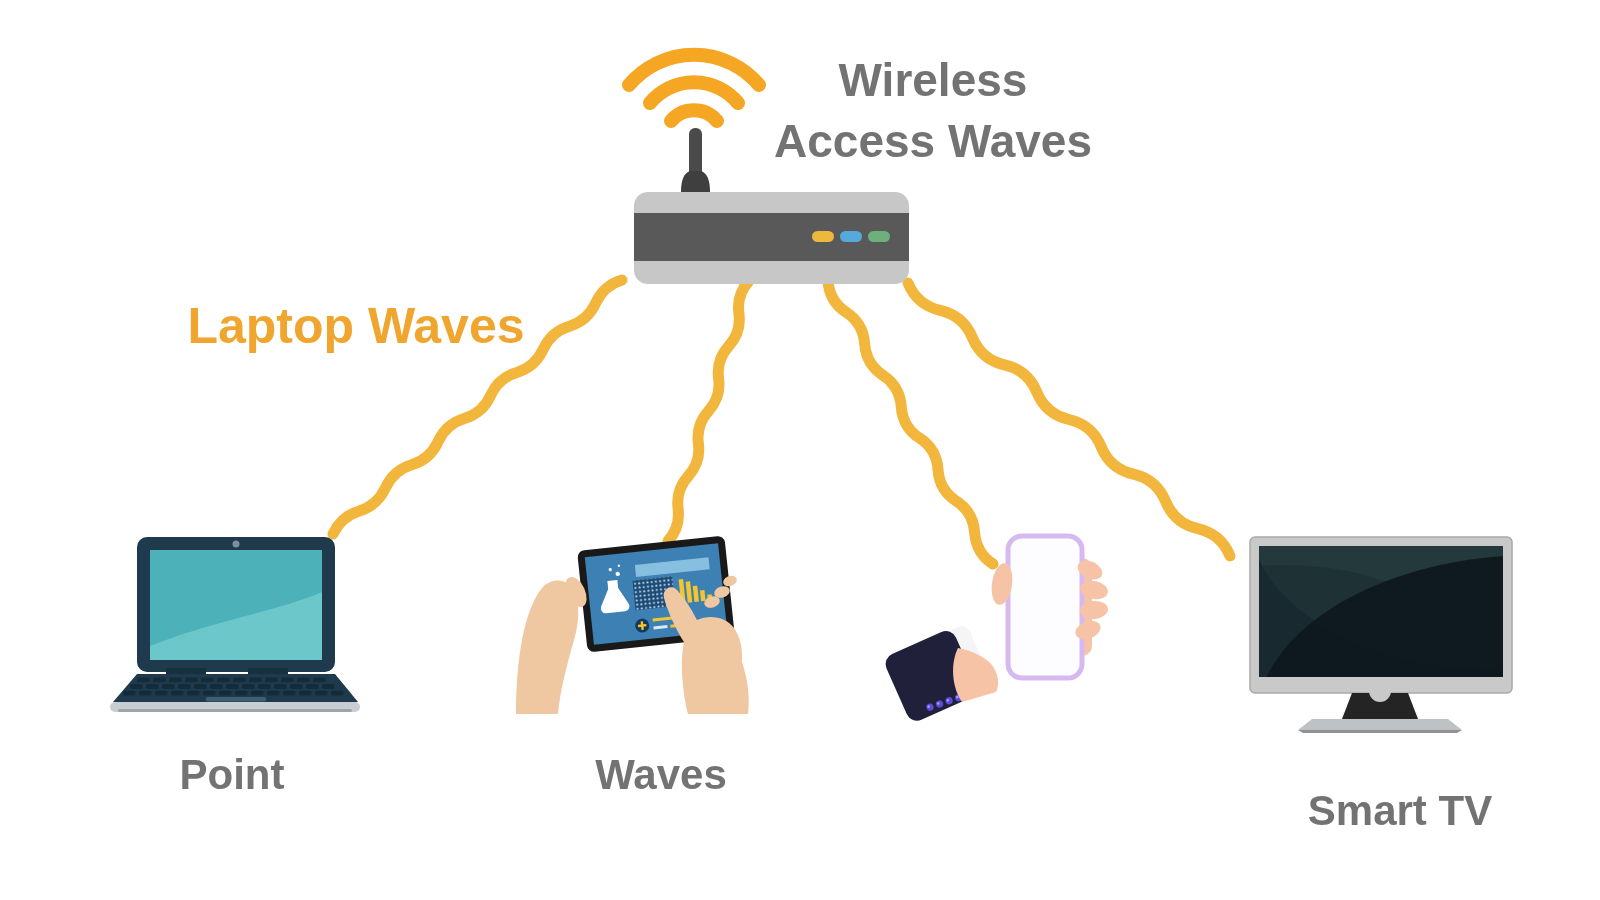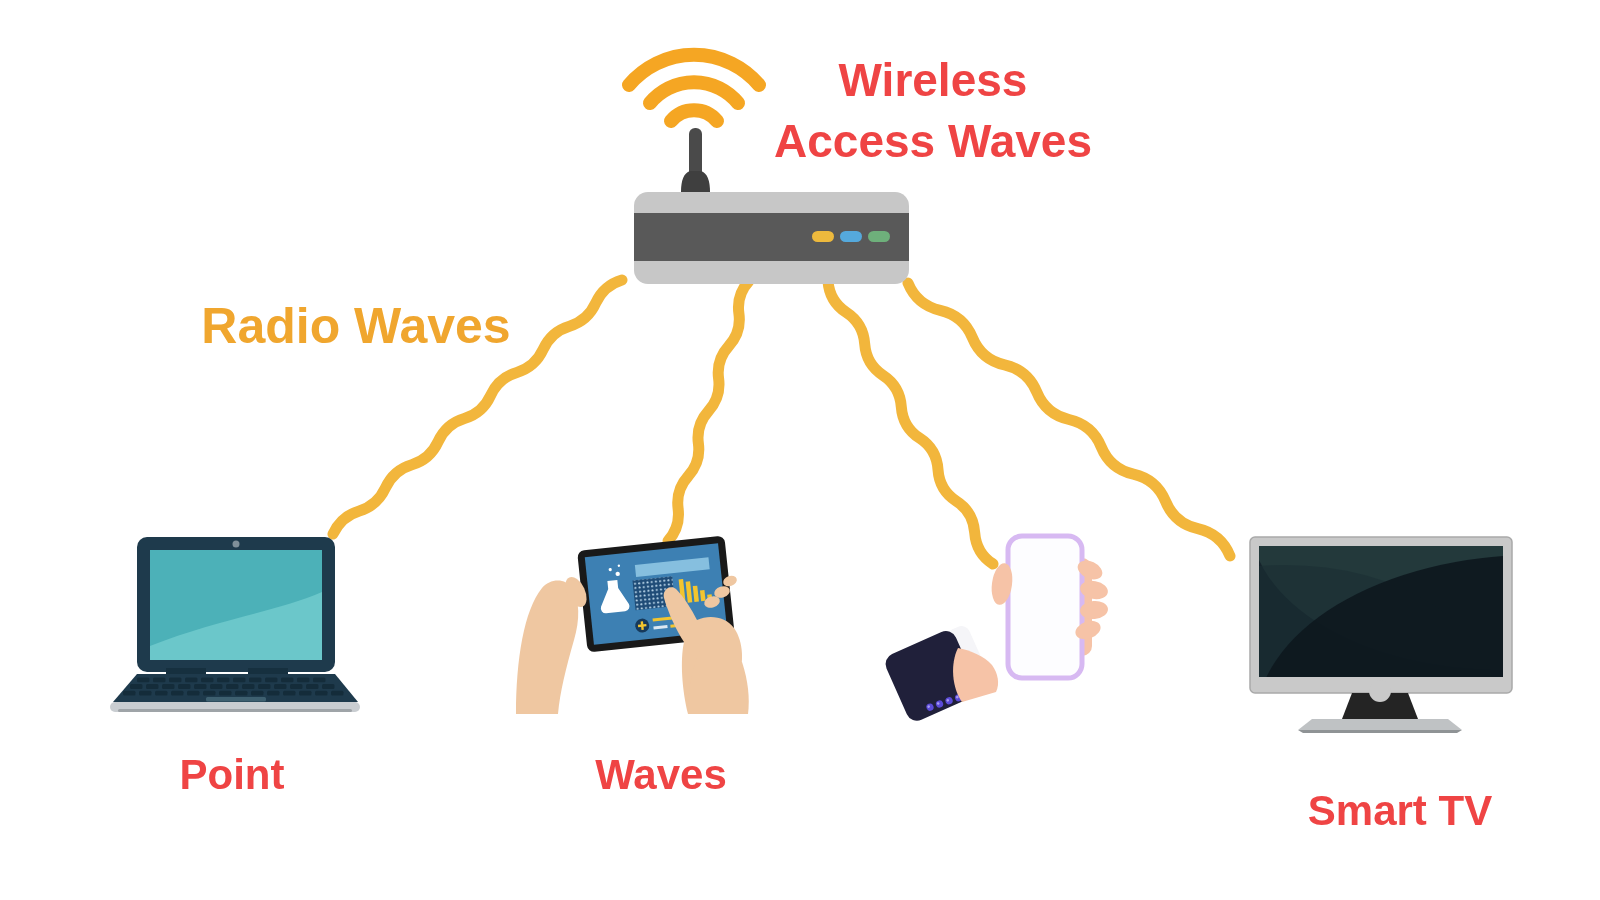--- a/index.html
+++ b/index.html
@@ -1,19 +1,19 @@
 <!DOCTYPE html>
 <html><head>
 <meta charset="utf-8">
 <style>
   html,body{margin:0;padding:0;background:#fff;}
   .canvas{position:relative;width:1600px;height:900px;background:#fff;overflow:hidden;
           font-family:"Liberation Sans",sans-serif;}
   .art{position:absolute;left:0;top:0;width:1600px;height:900px;}
-  .txt{position:absolute;text-align:center;color:#ef4444;font-weight:700;white-space:nowrap;}
+  .txt{position:absolute;text-align:center;color:#737373;font-weight:700;white-space:nowrap;}
   .title{left:733px;top:50px;width:400px;font-size:46px;line-height:61px;}
   .radio-label{left:156px;top:300px;width:400px;font-size:50px;line-height:52px;color:#F0A62E;}
   .dev-label{top:752px;width:320px;font-size:42px;line-height:46px;}
   .dl-0{left:72px;} .dl-1{left:501px;} .dl-2{left:846px;} .dl-3{left:1240px;margin-top:36px;}
 </style>
 </head>
 <body>
 
 <div class="canvas">
 
@@ -182,18 +182,18 @@
       <path d="M1312,719 L1448,719 L1462,730 L1298,730 Z" fill="#BFC2C4"></path>
       <path d="M1298,730 L1462,730 L1457,733 L1303,733 Z" fill="#8F9395"></path>
     </g>
   </svg>
 
   <div class="txt title">
     <div>Wireless</div>
     <div>Access Waves</div>
   </div>
 
-  <div class="txt radio-label">Radio Waves</div>
+  <div class="txt radio-label">Laptop Waves</div>
 
   <div class="txt dev-label dl-0">Point</div>
   <div class="txt dev-label dl-1">Waves</div>
   <div class="txt dev-label dl-3">Smart TV</div>
 </div>
 
 </body></html>

